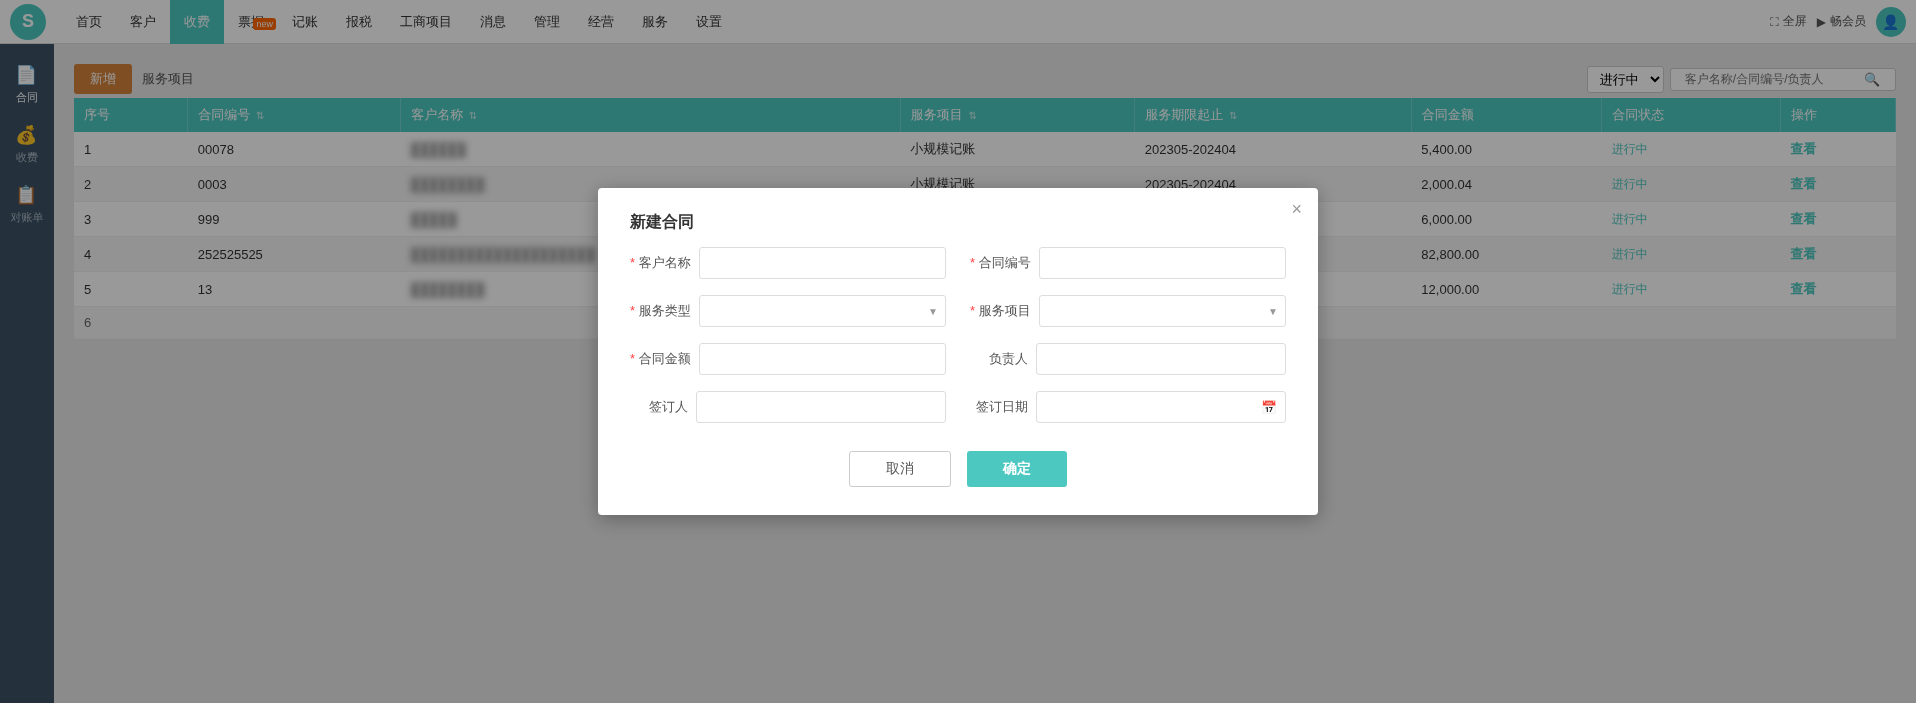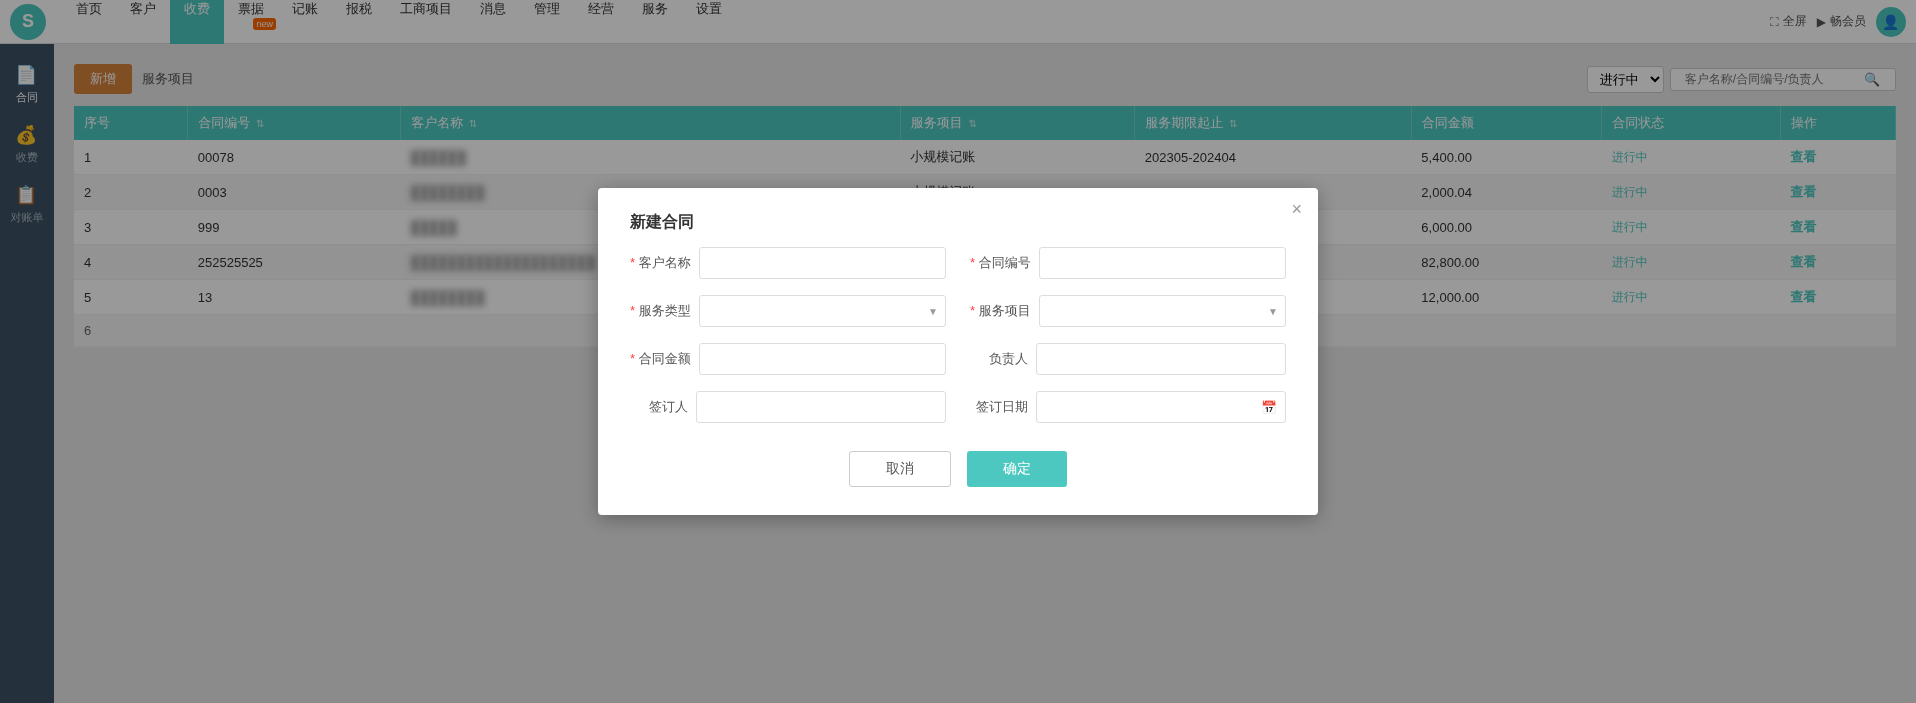--- a/index.html
+++ b/index.html
@@ -19,21 +19,21 @@
       background: #4dc8c0;
       border-radius: 50%;
       display: flex; align-items: center; justify-content: center;
       margin-right: 16px;
       flex-shrink: 0;
     }
     .top-nav-logo span { color: #fff; font-size: 18px; font-weight: bold; }
     .nav-items { display: flex; align-items: center; flex: 1; }
     .nav-item {
       padding: 0 14px; height: 44px;
-      display: flex; align-items: flex-start;
+      display: flex; align-items: center;
       cursor: pointer; color: #333; font-size: 13px;
       position: relative;
     }
     .nav-item.active { background: #4dc8c0; color: #fff; }
     .nav-item .badge-new {
       position: absolute; top: 6px; right: 2px;
       background: #ff6600; color: #fff;
       font-size: 9px; padding: 1px 3px;
       border-radius: 3px;
       margin-top: 12px;
@@ -80,21 +80,21 @@
       flex: 1;
       background: #e8e8e8;
       padding: 20px;
       overflow: auto;
       position: relative;
     }
 
     
     .toolbar {
       display: flex; align-items: center; gap: 10px;
-      margin-bottom: 12px;
+      margin-bottom: 4px;
     }
     .btn-new {
       background: #d4823a; color: #fff;
       border: none; padding: 6px 16px;
       border-radius: 3px; cursor: pointer;
       font-size: 13px;
     }
     .service-label { color: #555; font-size: 13px; }
     .filter-select-wrap {
       margin-left: auto;
@@ -215,21 +215,21 @@
     }
     .btn-cancel {
       padding: 8px 36px;
       border: 1px solid #ccc; border-radius: 3px;
       background: #fff; cursor: pointer; font-size: 14px; color: #555;
     }
     .btn-confirm {
       padding: 8px 36px;
       border: none; border-radius: 3px;
       background: #4dc8c0; color: #fff;
-      cursor: pointer; font-size: 14px;
+      cursor: pointer; font-size: 14px; font-weight: bold;
     }
   </style>
 </head>
 <body>
 
 <nav class="top-nav">
   <div class="top-nav-logo">
     <span>S</span>
   </div>
   <div class="nav-items">

